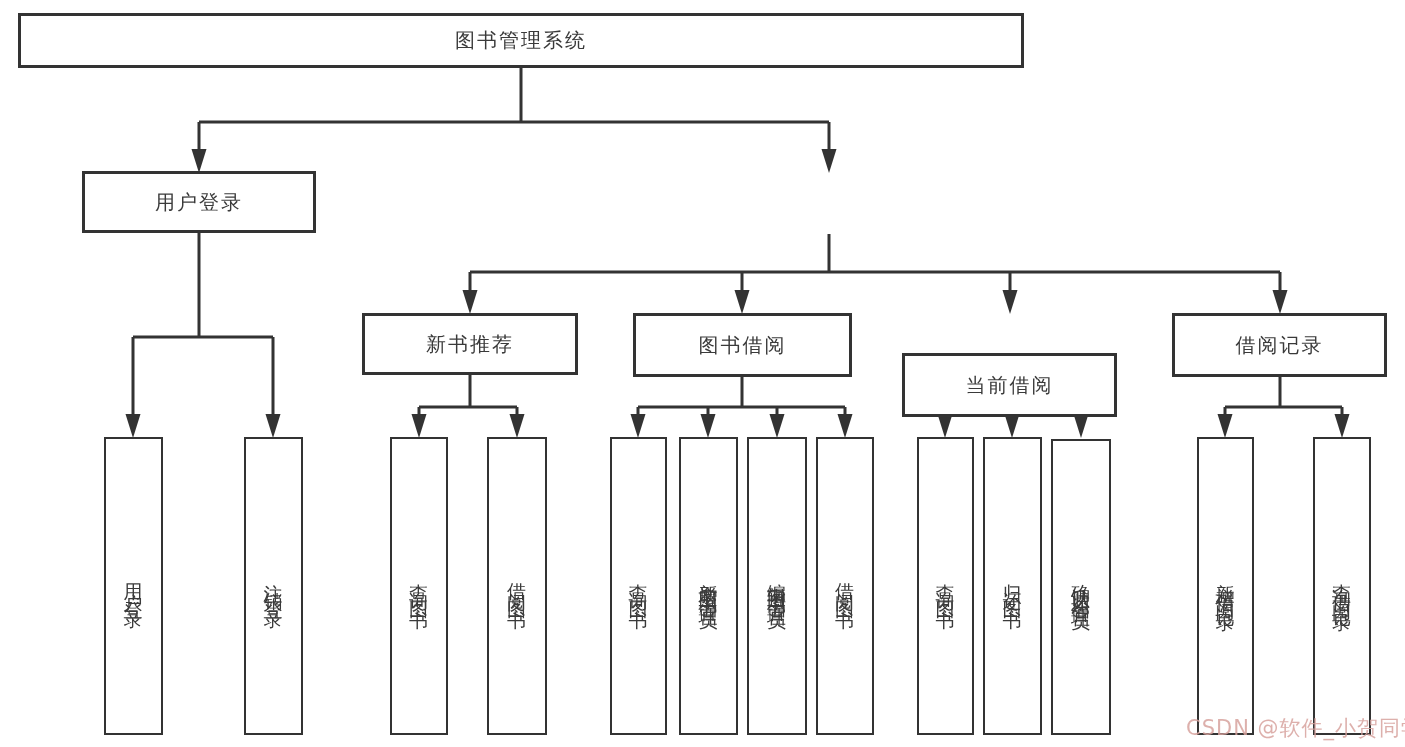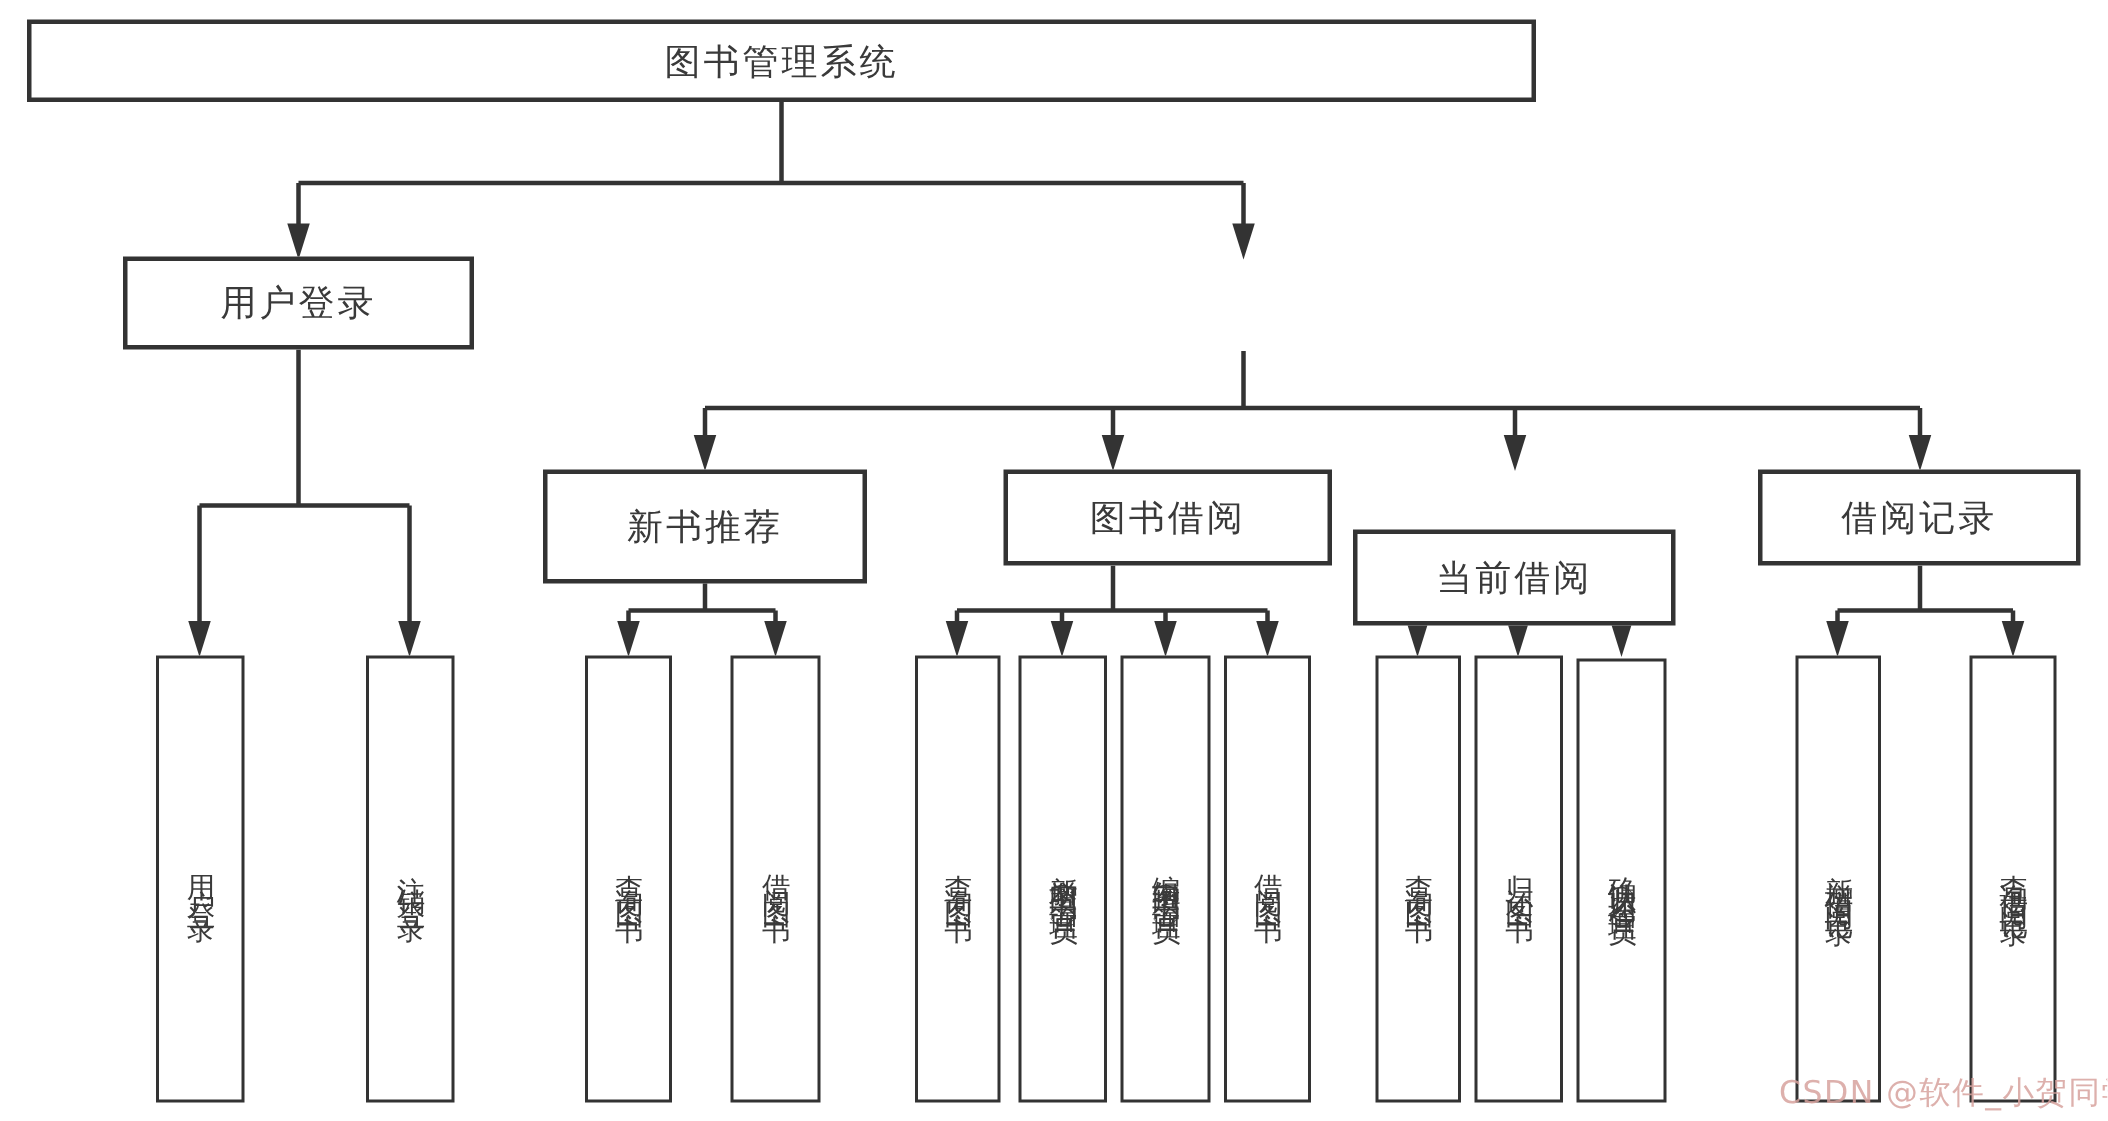--- a/index.html
+++ b/index.html
@@ -22,21 +22,21 @@
     border: 3px solid #333333;
     display: flex;
     align-items: center;
     justify-content: center;
     z-index: 2;
   }
   .node.root { border-width: 3px; }
   .node.leaf { border-width: 2.5px; }
   .node .lbl {
     color: #3a3a3a;
-    font-size: 24px;
+    font-size: 20px;
     letter-spacing: 2px;
     white-space: nowrap;
   }
   .node.leaf .lbl {
     writing-mode: vertical-rl;
     text-orientation: mixed;
     font-size: 19px;
     letter-spacing: 9px;
     line-height: 1;
     white-space: normal;
@@ -110,24 +110,24 @@
   </svg>
 
   <div class="node root" style="left:18px; top:13px; width:1006px; height:55px;">
     <span class="lbl">图书管理系统</span>
   </div>
 
   <div class="node" style="left:82px; top:171px; width:234px; height:62px;">
     <span class="lbl">用户登录</span>
   </div>
 
-  <div class="node" style="left:362px; top:313px; width:216px; height:76px;">
+  <div class="node" style="left:362px; top:313px; width:216px; height:62px;">
     <span class="lbl">新书推荐</span>
   </div>
-  <div class="node" style="left:633px; top:313px; width:219px; height:64px;margin-left:36px;">
+  <div class="node" style="left:633px; top:313px; width:219px; height:64px;">
     <span class="lbl">图书借阅</span>
   </div>
   <div class="node" style="left:902px; top:313px; width:215px; height:64px;margin-top:40px;">
     <span class="lbl">当前借阅</span>
   </div>
   <div class="node" style="left:1172px; top:313px; width:215px; height:64px;">
     <span class="lbl">借阅记录</span>
   </div>
 
   <div class="node leaf" style="left:104px; top:437px; width:59px; height:298px;">

